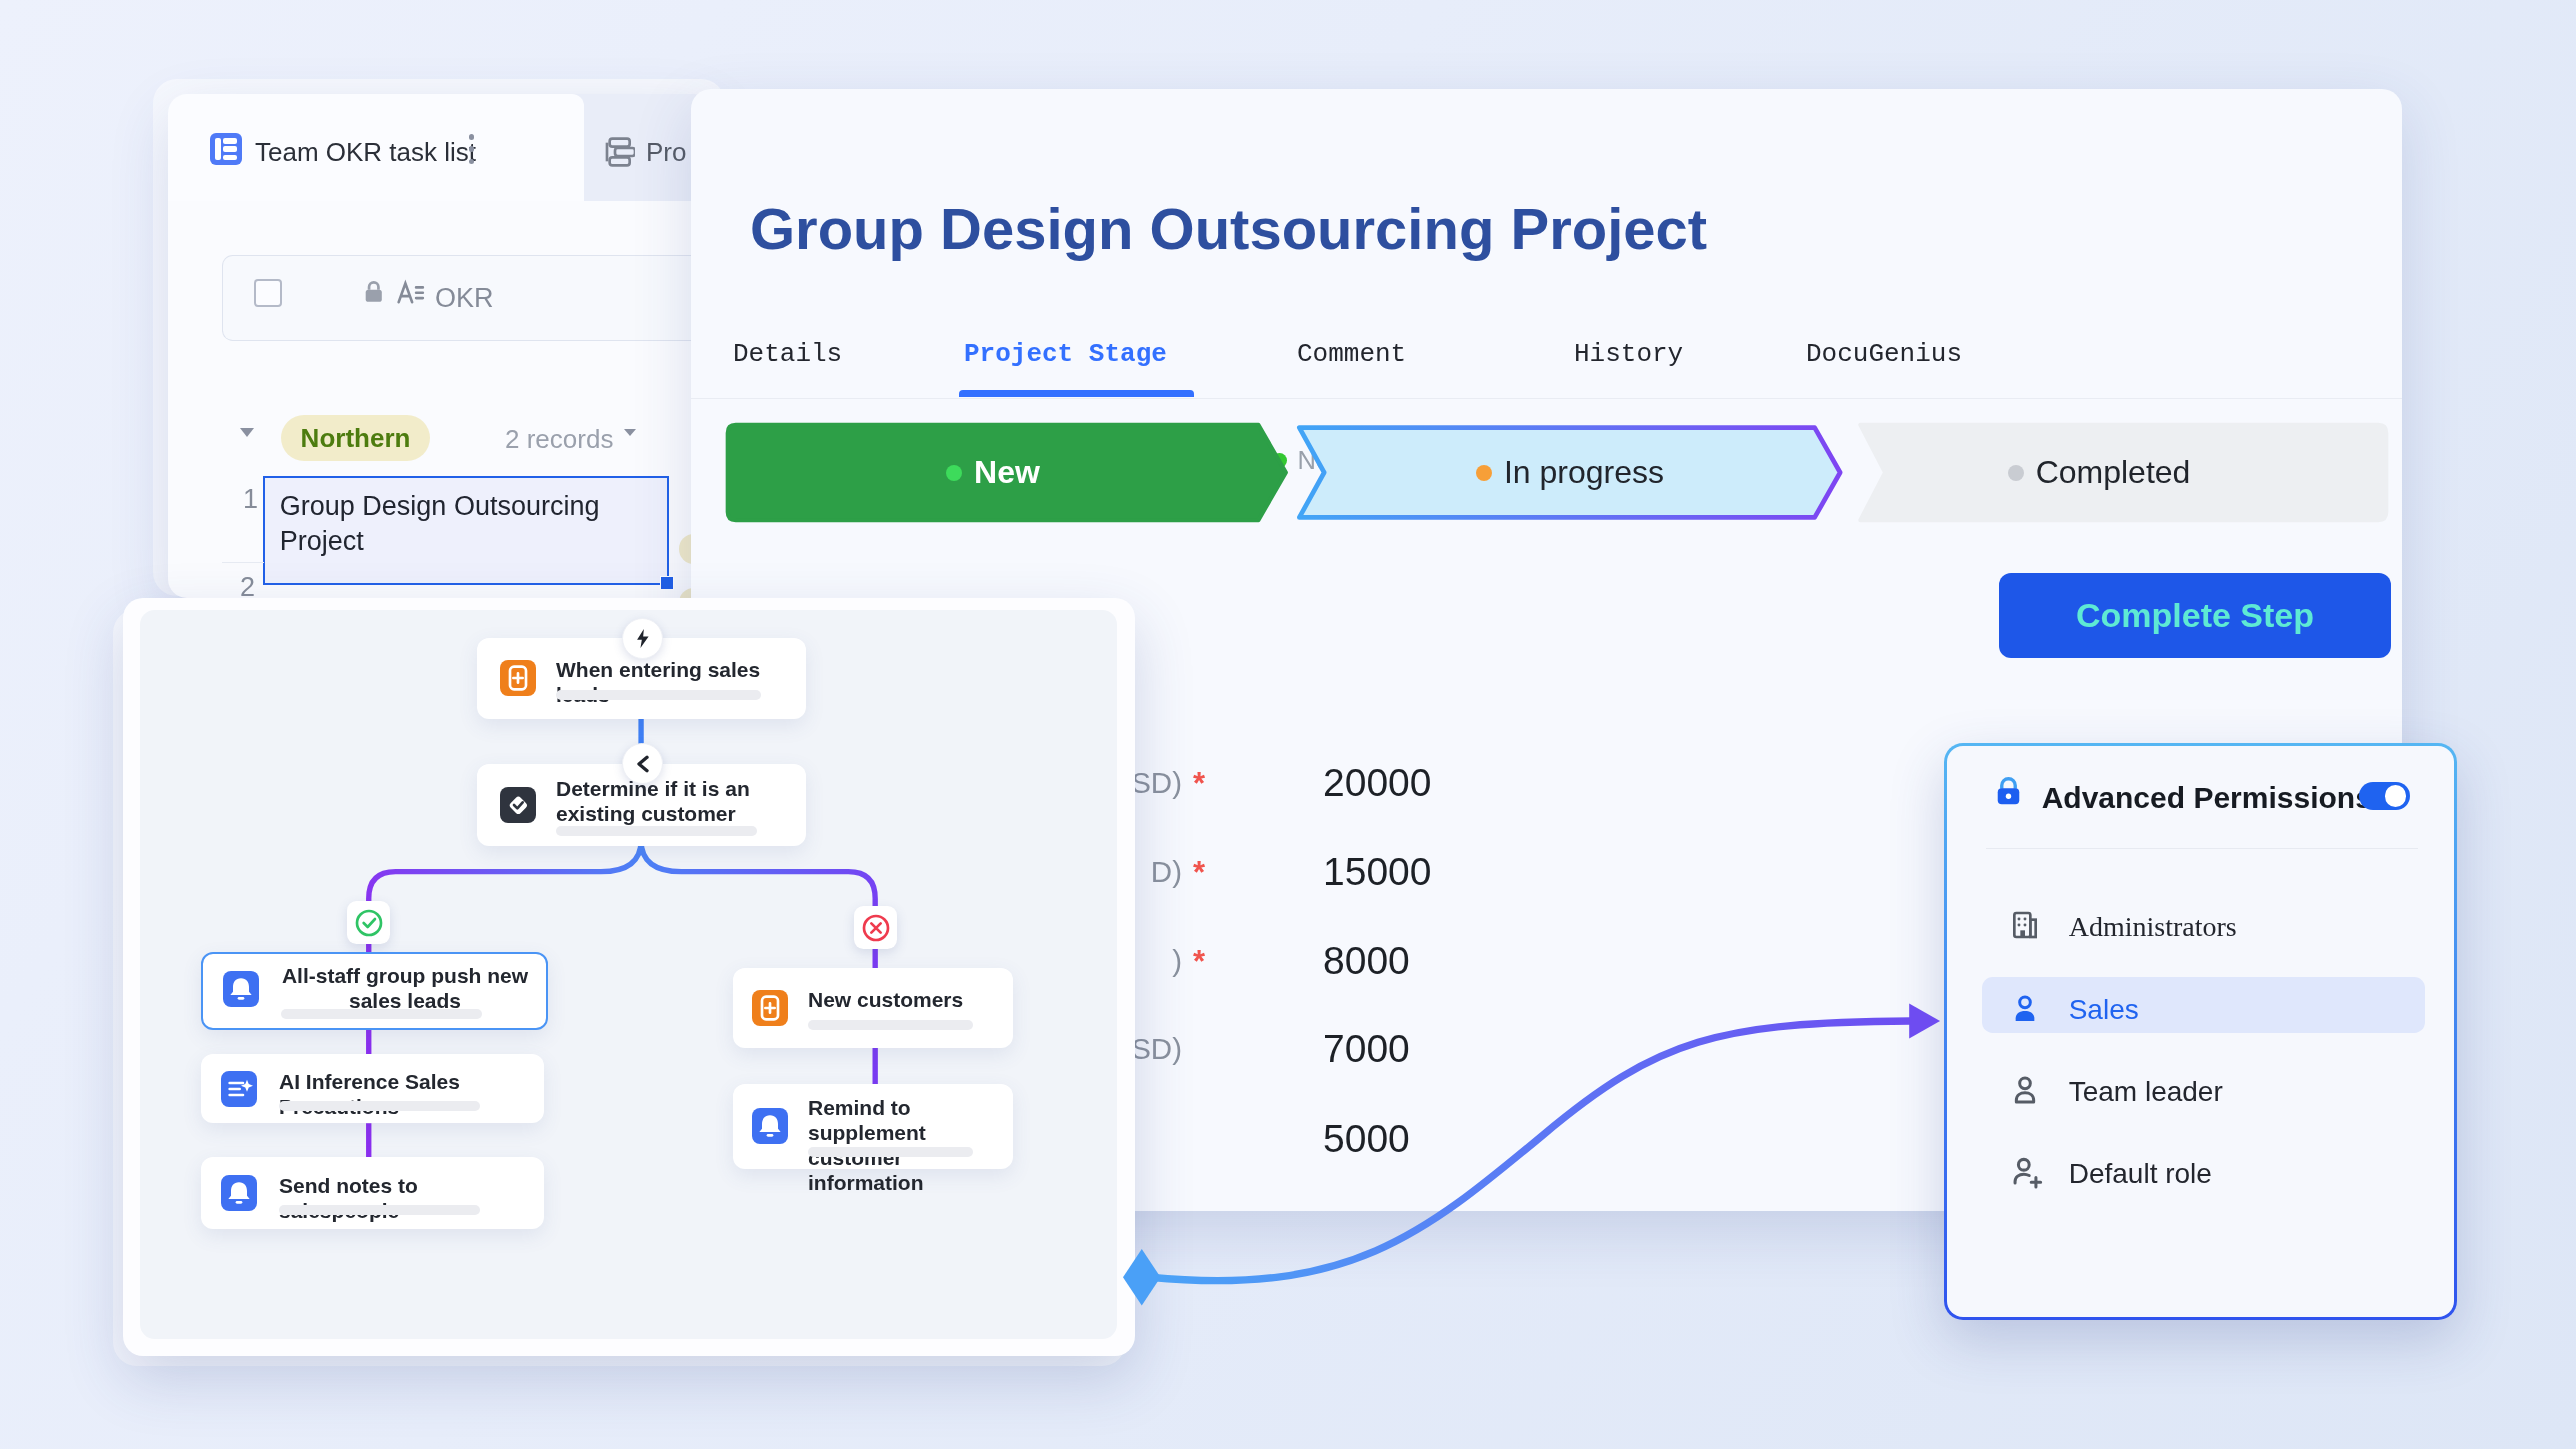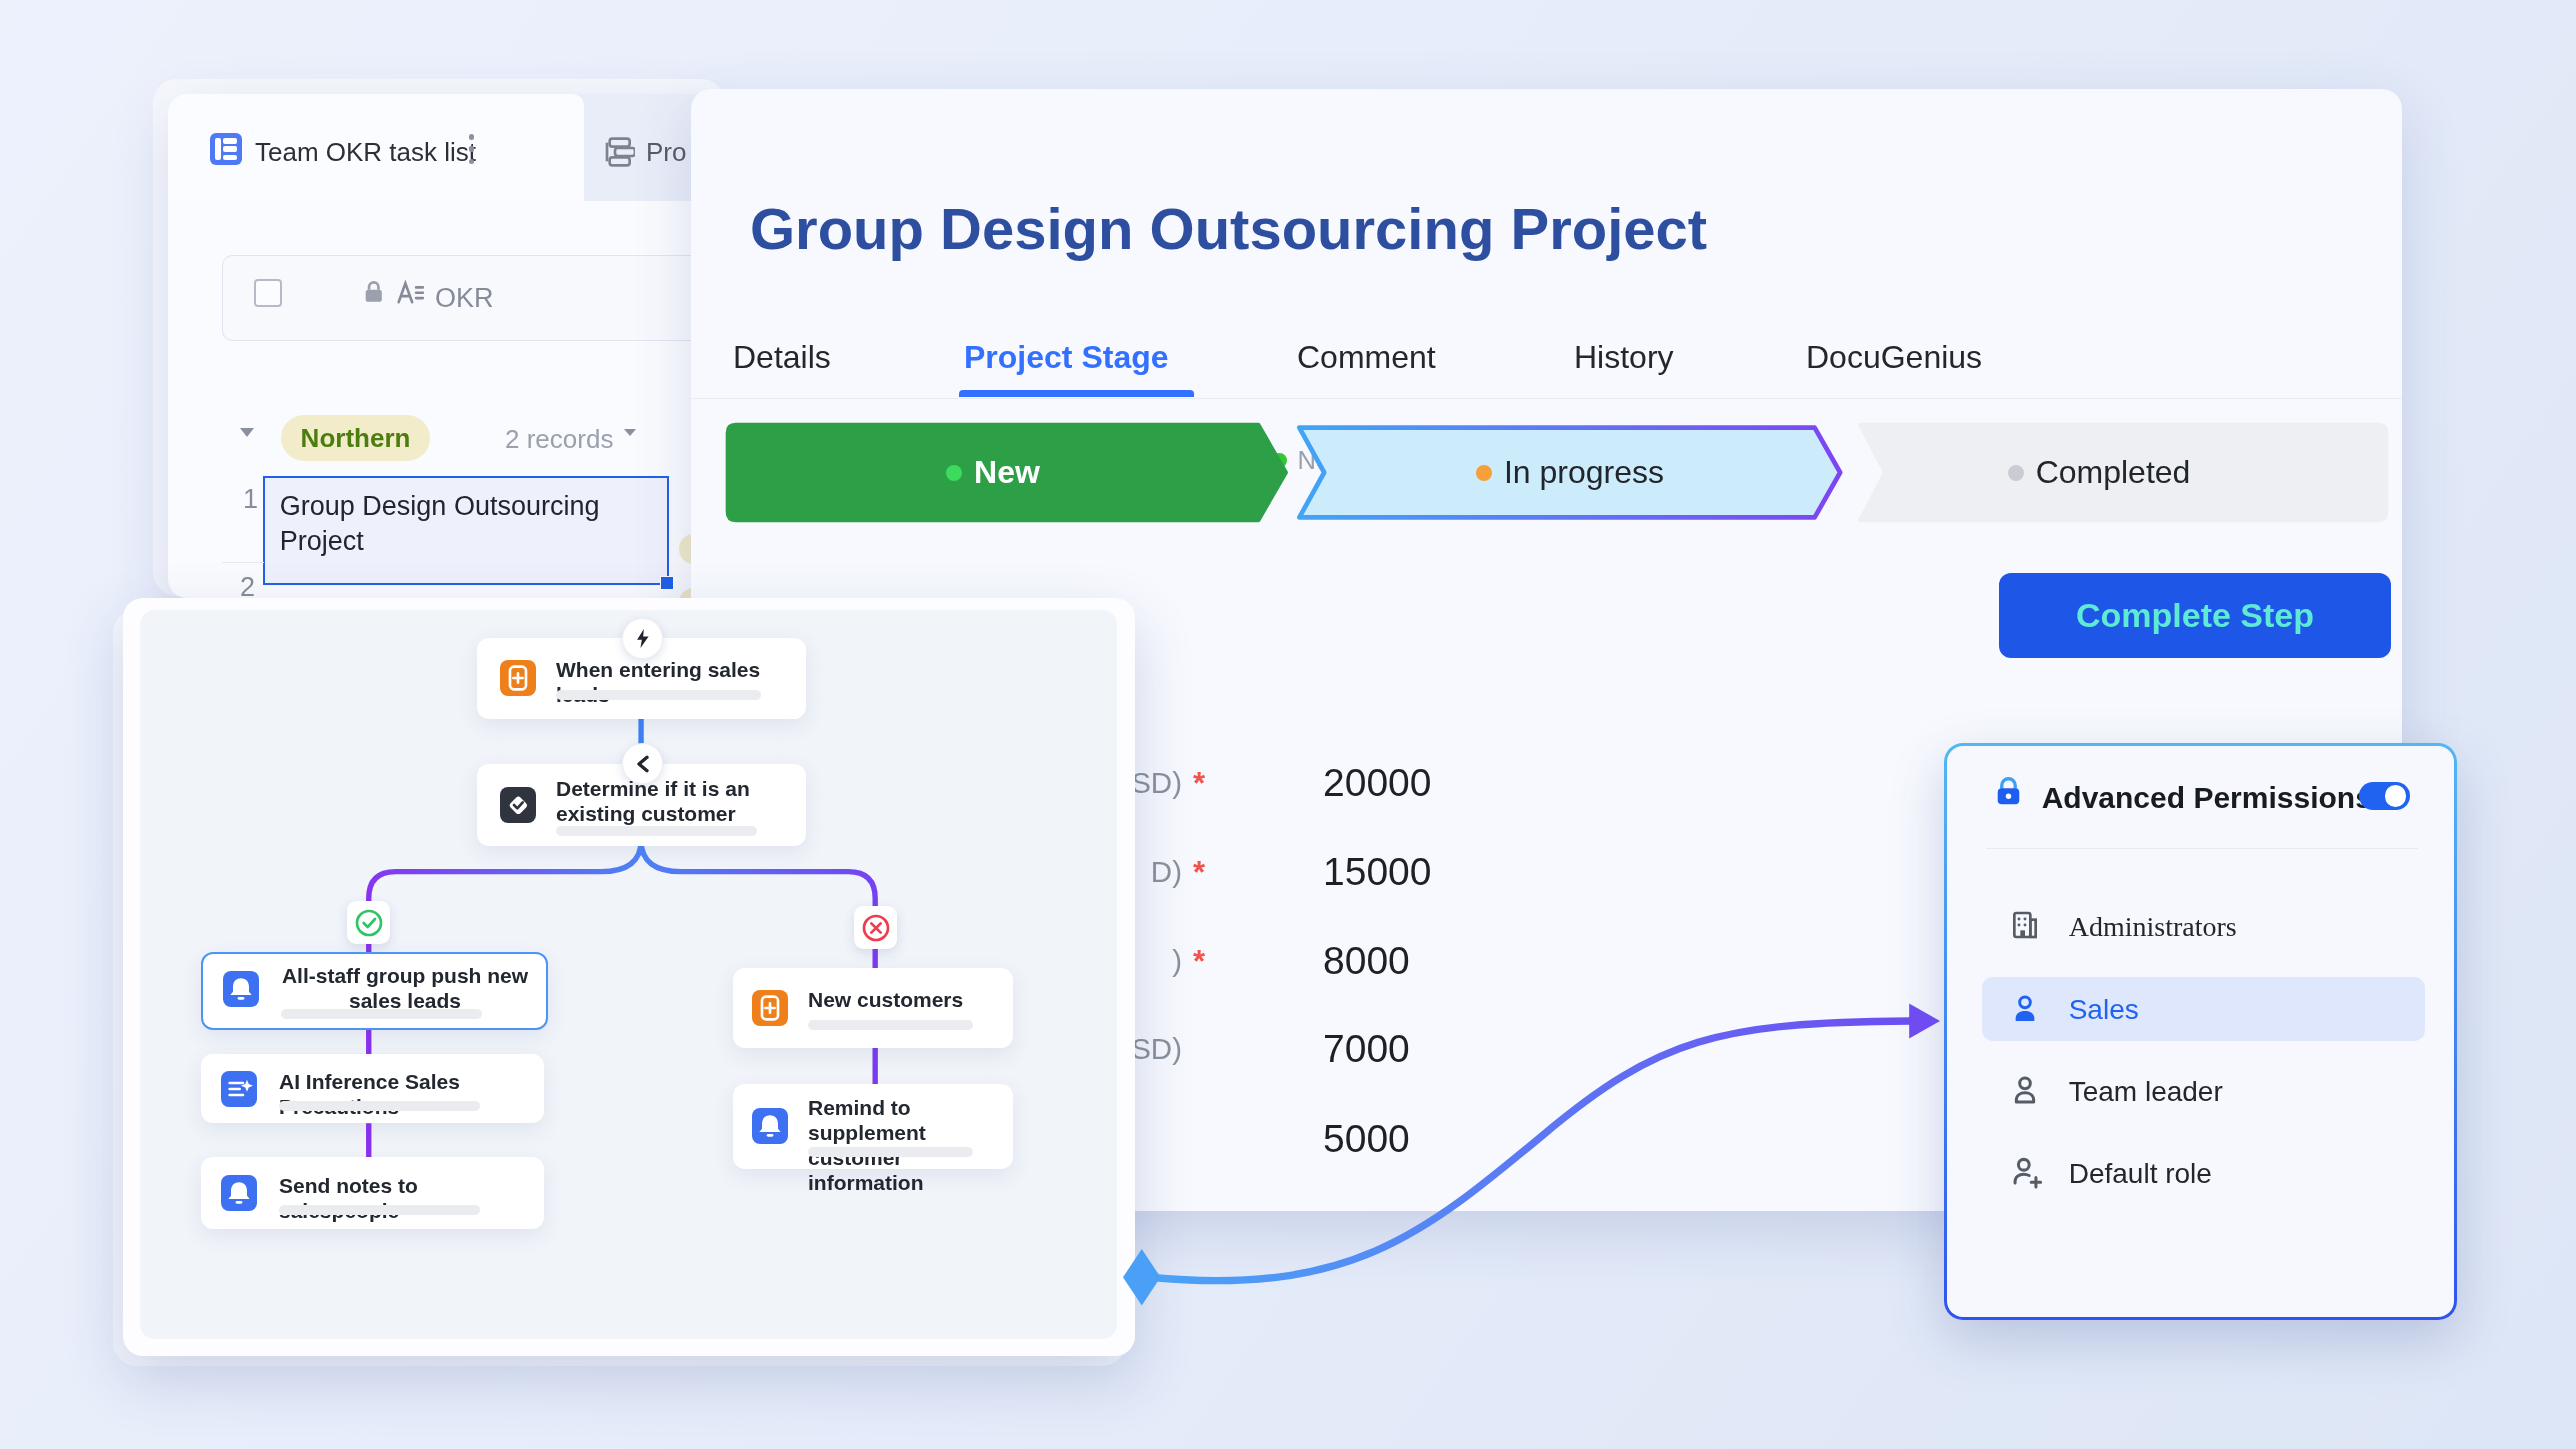--- a/index.html
+++ b/index.html
@@ -15,21 +15,21 @@
   .tbl-icon{background:#4f7af7;border-radius:6px;}
   .tbl-icon i{position:absolute;background:#fff;border-radius:2px;}
   .hdr-box{border:1.3px solid #dfe4ef;border-right:none;border-radius:10.7px 0 0 10.7px;background:#f7f9fd;}
   .chk{border:2px solid #b4bac8;border-radius:4px;background:#fbfcff;}
   .tri{width:0;height:0;border-left:7.4px solid transparent;border-right:7.4px solid transparent;border-top:9.4px solid #8a90a0;}
   .tri.sm{border-left-width:6px;border-right-width:6px;border-top-width:7.4px;}
   .pill{border-radius:23px;display:flex;align-items:center;justify-content:center;font-weight:600;color:#4d7c0f;}
   .selcell{background:#eef0fc;border:2.7px solid #2160e8;}
   .fillhandle{background:#2160e8;border:1.3px solid #fff;}
   
-  .tab{font-size:32px;color:#23262e;}
+  .tab{font-size:26px;color:#23262e;font-family:Liberation Mono, monospace;}
   .tab.active{color:#3370ff;font-weight:600;}
   .legend{display:flex;align-items:center;gap:35px;font-size:25.5px;color:#99a0ab;}
   .legend .it{display:flex;align-items:center;gap:10.7px;}
   .dot{border-radius:50%;}
   .stage-label{display:flex;align-items:center;justify-content:center;gap:12px;font-size:32px;}
   .btn-primary{background:#1e57e8;color:#5eead4;border:none;border-radius:12px;font-size:34px;font-weight:600;
     display:flex;align-items:center;justify-content:center;font-family:"Liberation Sans",sans-serif;}
   .flabel{color:#8a919d;font-size:29.5px;text-align:right;}
   .fstar{color:#f0544d;font-size:31px;font-weight:600;}
   .fvalue{color:#1d2127;font-size:39px;font-weight:500;}
@@ -338,21 +338,21 @@
           <rect x="32" y="16" width="8" height="26" fill="none" stroke="#565c66" stroke-width="4"></rect>
           <circle cx="15" cy="15" r="2.2" fill="#565c66"></circle>
             <circle cx="24" cy="15" r="2.2" fill="#565c66"></circle>
           <circle cx="15" cy="24" r="2.2" fill="#565c66"></circle>
             <circle cx="24" cy="24" r="2.2" fill="#565c66"></circle>
           <rect x="17" y="32" width="7" height="10" fill="#565c66"></rect>
         </svg>
         <span class="abs perm-item" style="left:87px;top:16px;">Administrators</span>
       </div>
 
-      <div class="abs" style="left:35px;top:231px;width:443px;height:64px;background:#dfe7fc;border-radius:10.7px;">
+      <div class="abs" style="left:35px;top:231px;width:443px;height:56px;background:#dfe7fc;border-radius:10.7px;">
         <svg class="abs" style="left:27px;top:16px;" width="32" height="32" viewBox="0 0 48 48">
           <circle cx="24" cy="14" r="8" fill="none" stroke="#1f63f0" stroke-width="4.5"></circle>
           <path d="M10 42 v-4 c0 -7 6 -11 14 -11 s14 4 14 11 v4 z" fill="#1f63f0"></path>
         </svg>
         <span class="abs perm-item" style="left:87px;top:17.4px;color:#1f63f0;font-weight:500;">Sales</span>
       </div>
 
       <div class="abs" style="left:35px;top:314px;width:443px;height:62px;">
         <svg class="abs" style="left:27px;top:14.8px;" width="32" height="32" viewBox="0 0 48 48">
           <circle cx="24" cy="14" r="8" fill="none" stroke="#565c66" stroke-width="4.5"></circle>

